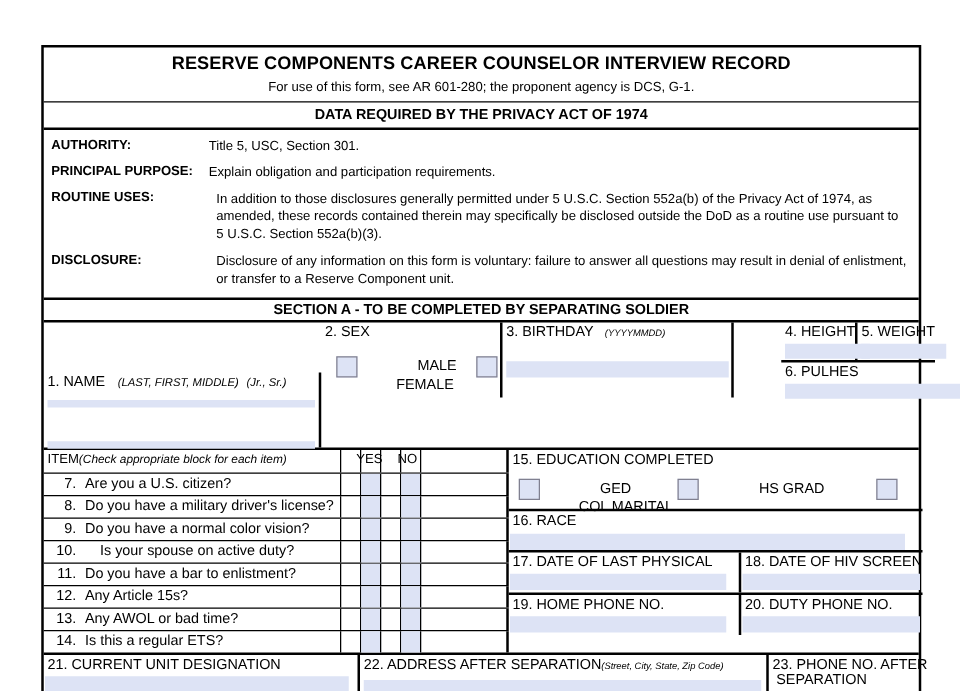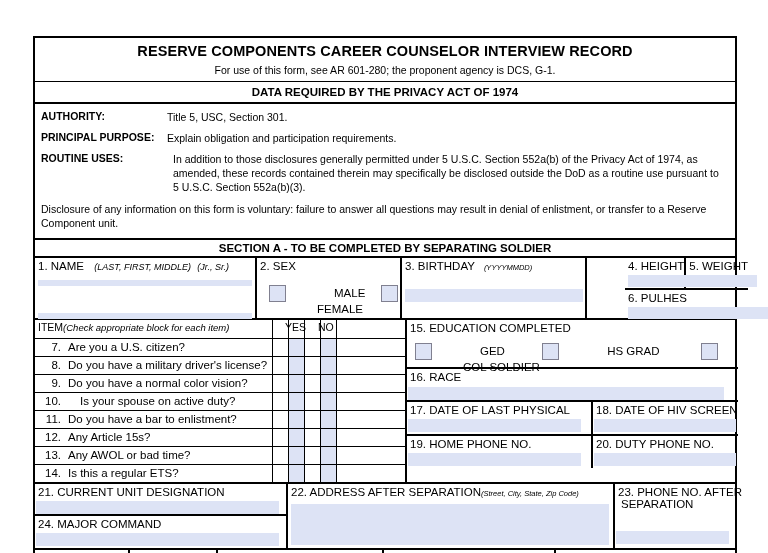--- a/index.html
+++ b/index.html
@@ -175,29 +175,30 @@
       </div>
       <div class="pv-row">
         <div class="pv-label">PRINCIPAL PURPOSE:</div>
         <div class="pv-text">Explain obligation and participation requirements.</div>
       </div>
       <div class="pv-row">
         <div class="pv-label">ROUTINE USES:</div>
         <div class="pv-text indent">In addition to those disclosures generally permitted under 5 U.S.C. Section 552a(b) of the Privacy Act of 1974, as amended, these records contained therein may specifically be disclosed outside the DoD as a routine use pursuant to 5 U.S.C. Section 552a(b)(3).</div>
       </div>
       <div class="pv-row">
+        <div class="pv-label">DISCLOSURE:</div>
         <div class="pv-text indent">Disclosure of any information on this form is voluntary: failure to answer all questions may result in denial of enlistment, or transfer to a Reserve Component unit.</div>
       </div>
     </div>
 
     <div class="section-bar bdr-b-thick">SECTION A - TO BE COMPLETED BY SEPARATING SOLDIER</div>
 
     <div class="row bdr-b-thick">
 
-      <div class="cell bdr-r-thick" style="flex:0 0 222px; height:60px;">
+      <div class="cell bdr-r-thick" style="flex:0 0 222px; height:60px;margin-top:40px;">
         <span class="cap">1. NAME</span>
         <span class="cap-it" style="margin-left:7px;">(LAST, FIRST, MIDDLE)</span>
         <span class="cap-it" style="margin-left:3px;">(Jr., Sr.)</span>
         <div class="fillbar" style="left:3px; top:22px; width:214px; height:6px;"></div>
         <div class="fillbar" style="left:3px; top:55px; width:214px; height:6px;"></div>
       </div>
 
       <div class="cell bdr-r-thick" style="flex:0 0 145px; height:60px;">
         <span class="cap">2. SEX</span>
         <div style="position:absolute; left:12px; top:27px;">
@@ -341,21 +342,21 @@
           </div>
       </div>
 
       <div style="flex:1 1 auto; display:flex; flex-direction:column;">
 
         <div class="cell bdr-b-thick" style="height:49px;">
           <span class="cap">15. EDUCATION COMPLETED</span>
           <div style="position:absolute; left:8px; top:23px;">
             <span class="chk"></span><span class="chk-lbl">GED</span>
             <span class="chk" style="margin-left:34px;"></span><span class="chk-lbl">HS GRAD</span>
-            <span class="chk" style="margin-left:38px;"></span><span class="chk-lbl">COL SOLDIER</span>
+            <span class="chk" style="margin-left:38px;"></span><span class="chk-lbl">COL MARITAL</span>
           </div>
         </div>
 
         <div class="cell bdr-b-thick" style="height:33px;">
           <span class="cap">16.  RACE</span>
           <div class="fillbar" style="left:1px; top:18px; width:316px; height:13px;"></div>
         </div>
 
         <div class="row bdr-b-thick">
           <div class="cell bdr-r-thick" style="flex:0 0 186px; height:32px;">

